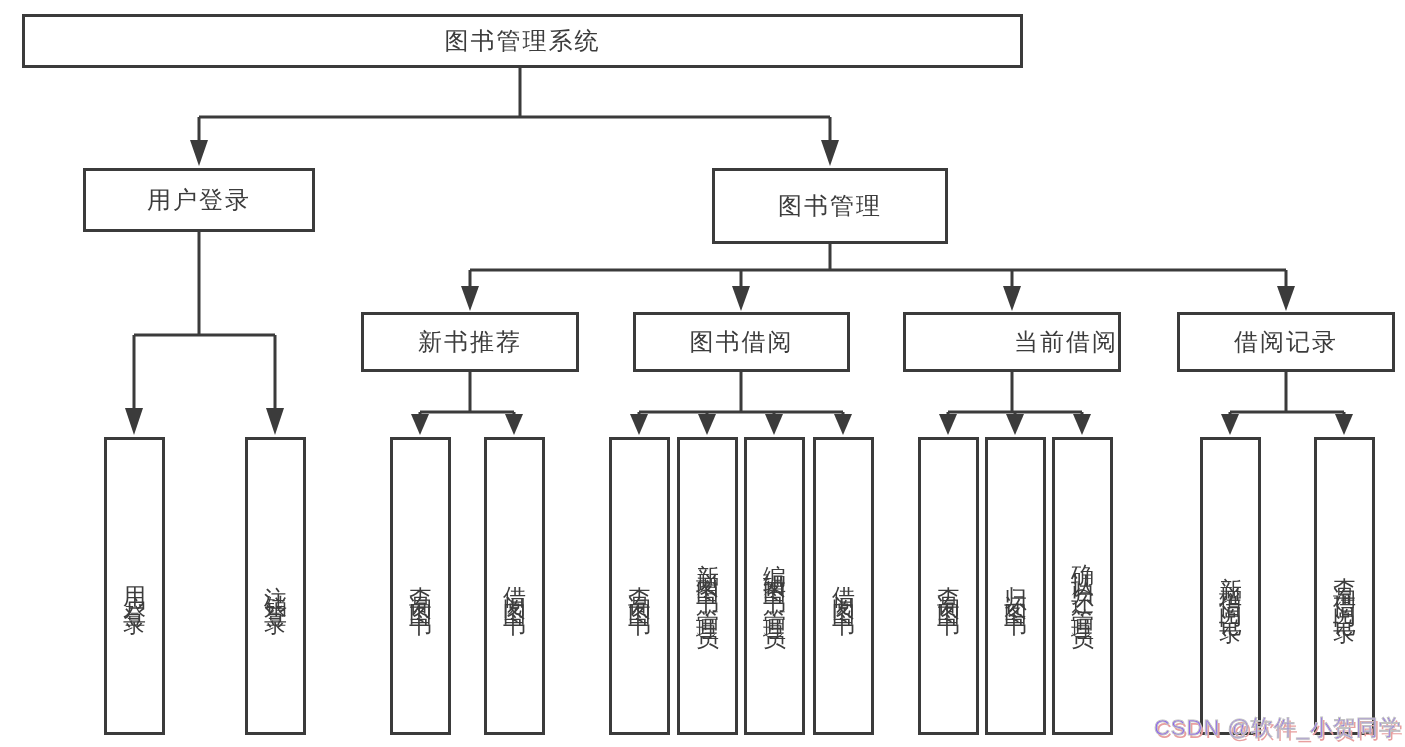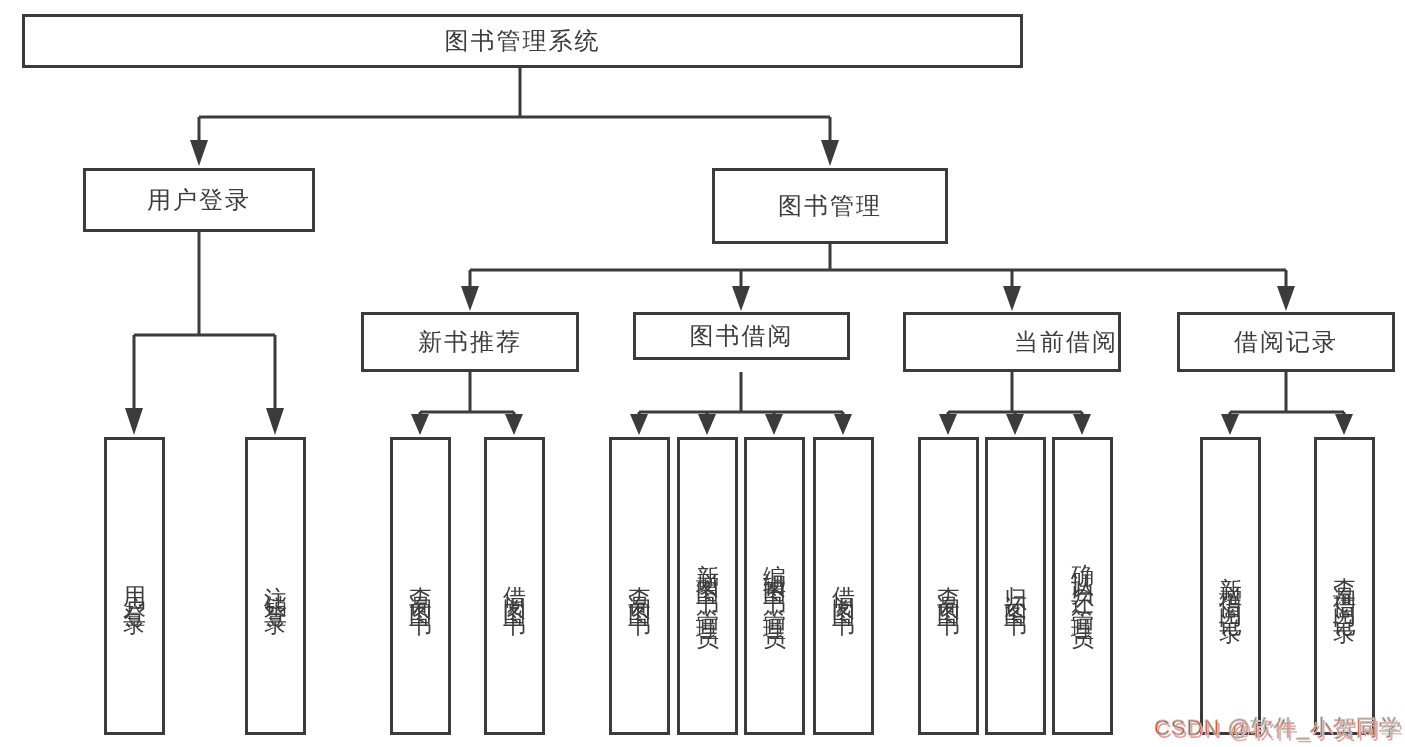--- a/index.html
+++ b/index.html
@@ -12,21 +12,21 @@
     position:absolute;box-sizing:border-box;border:3px solid #3b3b3b;background:#ffffff;
     display:flex;align-items:center;justify-content:center;z-index:2;
   }
   .h-node .label{font-size:24px;letter-spacing:2px;white-space:nowrap;}
   .v-node .label{
     writing-mode:vertical-rl;text-orientation:mixed;
     font-size:23px;letter-spacing:9px;line-height:1;white-space:nowrap;
   }
   .watermark{
     position:absolute;top:713px;right:3px;z-index:5;
-    font-size:22px;letter-spacing:1px;color:#c2410c;
+    font-size:22px;letter-spacing:1px;color:#8b5cf6;
     -webkit-text-stroke:1px #c2c2c2;
     text-shadow:2px 3px 0 #e89f9f;
     white-space:nowrap;
   }
 </style>
 </head>
 <body>
 
 <div class="canvas">
 
@@ -70,21 +70,21 @@
   <div class="node h-node" style="left:83px;top:168px;width:232px;height:64px;">
     <span class="label">用户登录</span>
   </div>
   <div class="node h-node" style="left:712px;top:168px;width:236px;height:76px;">
     <span class="label">图书管理</span>
   </div>
 
   <div class="node h-node" style="left:361px;top:312px;width:218px;height:60px;">
     <span class="label">新书推荐</span>
   </div>
-  <div class="node h-node" style="left:633px;top:312px;width:217px;height:48px;">
+  <div class="node h-node" style="left:633px;top:312px;width:217px;height:60px;">
     <span class="label">图书借阅</span>
   </div>
   <div class="node h-node" style="left:903px;top:312px;width:218px;height:60px;justify-content:flex-end;">
     <span class="label">当前借阅</span>
   </div>
   <div class="node h-node" style="left:1177px;top:312px;width:218px;height:60px;">
     <span class="label">借阅记录</span>
   </div>
 
   <div class="node v-node" style="left:104px;top:437px;width:61px;height:298px;">

